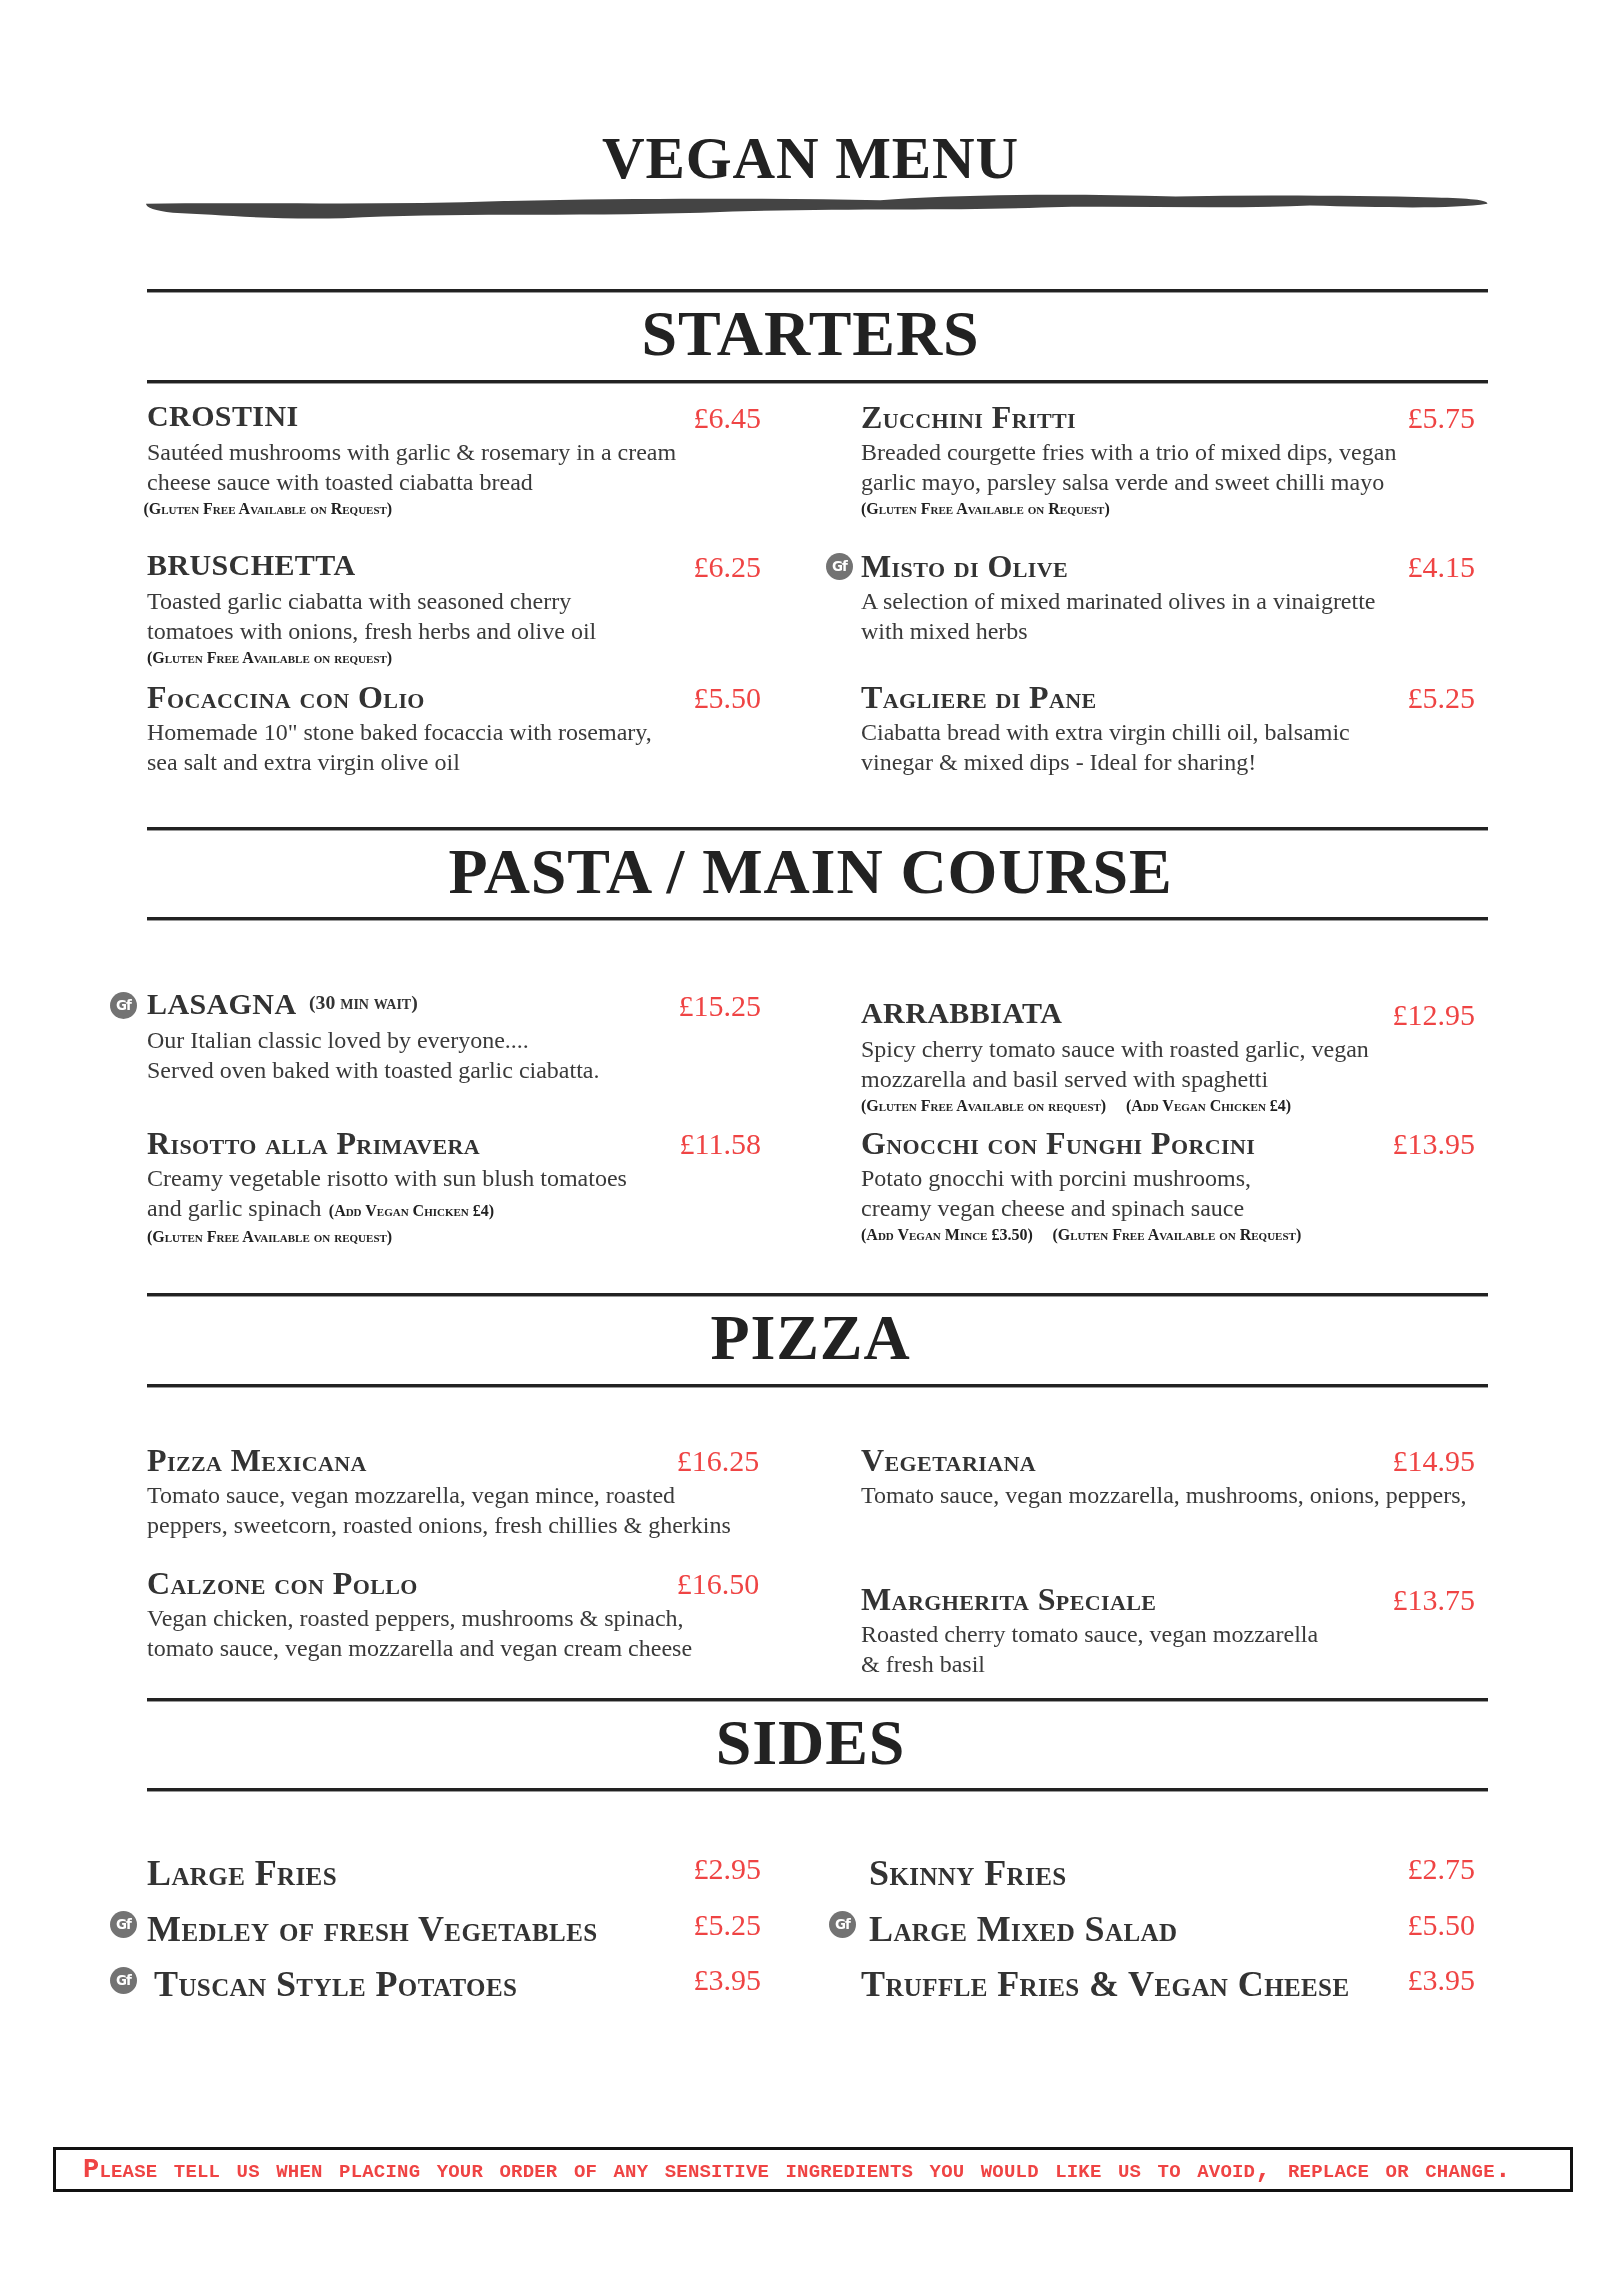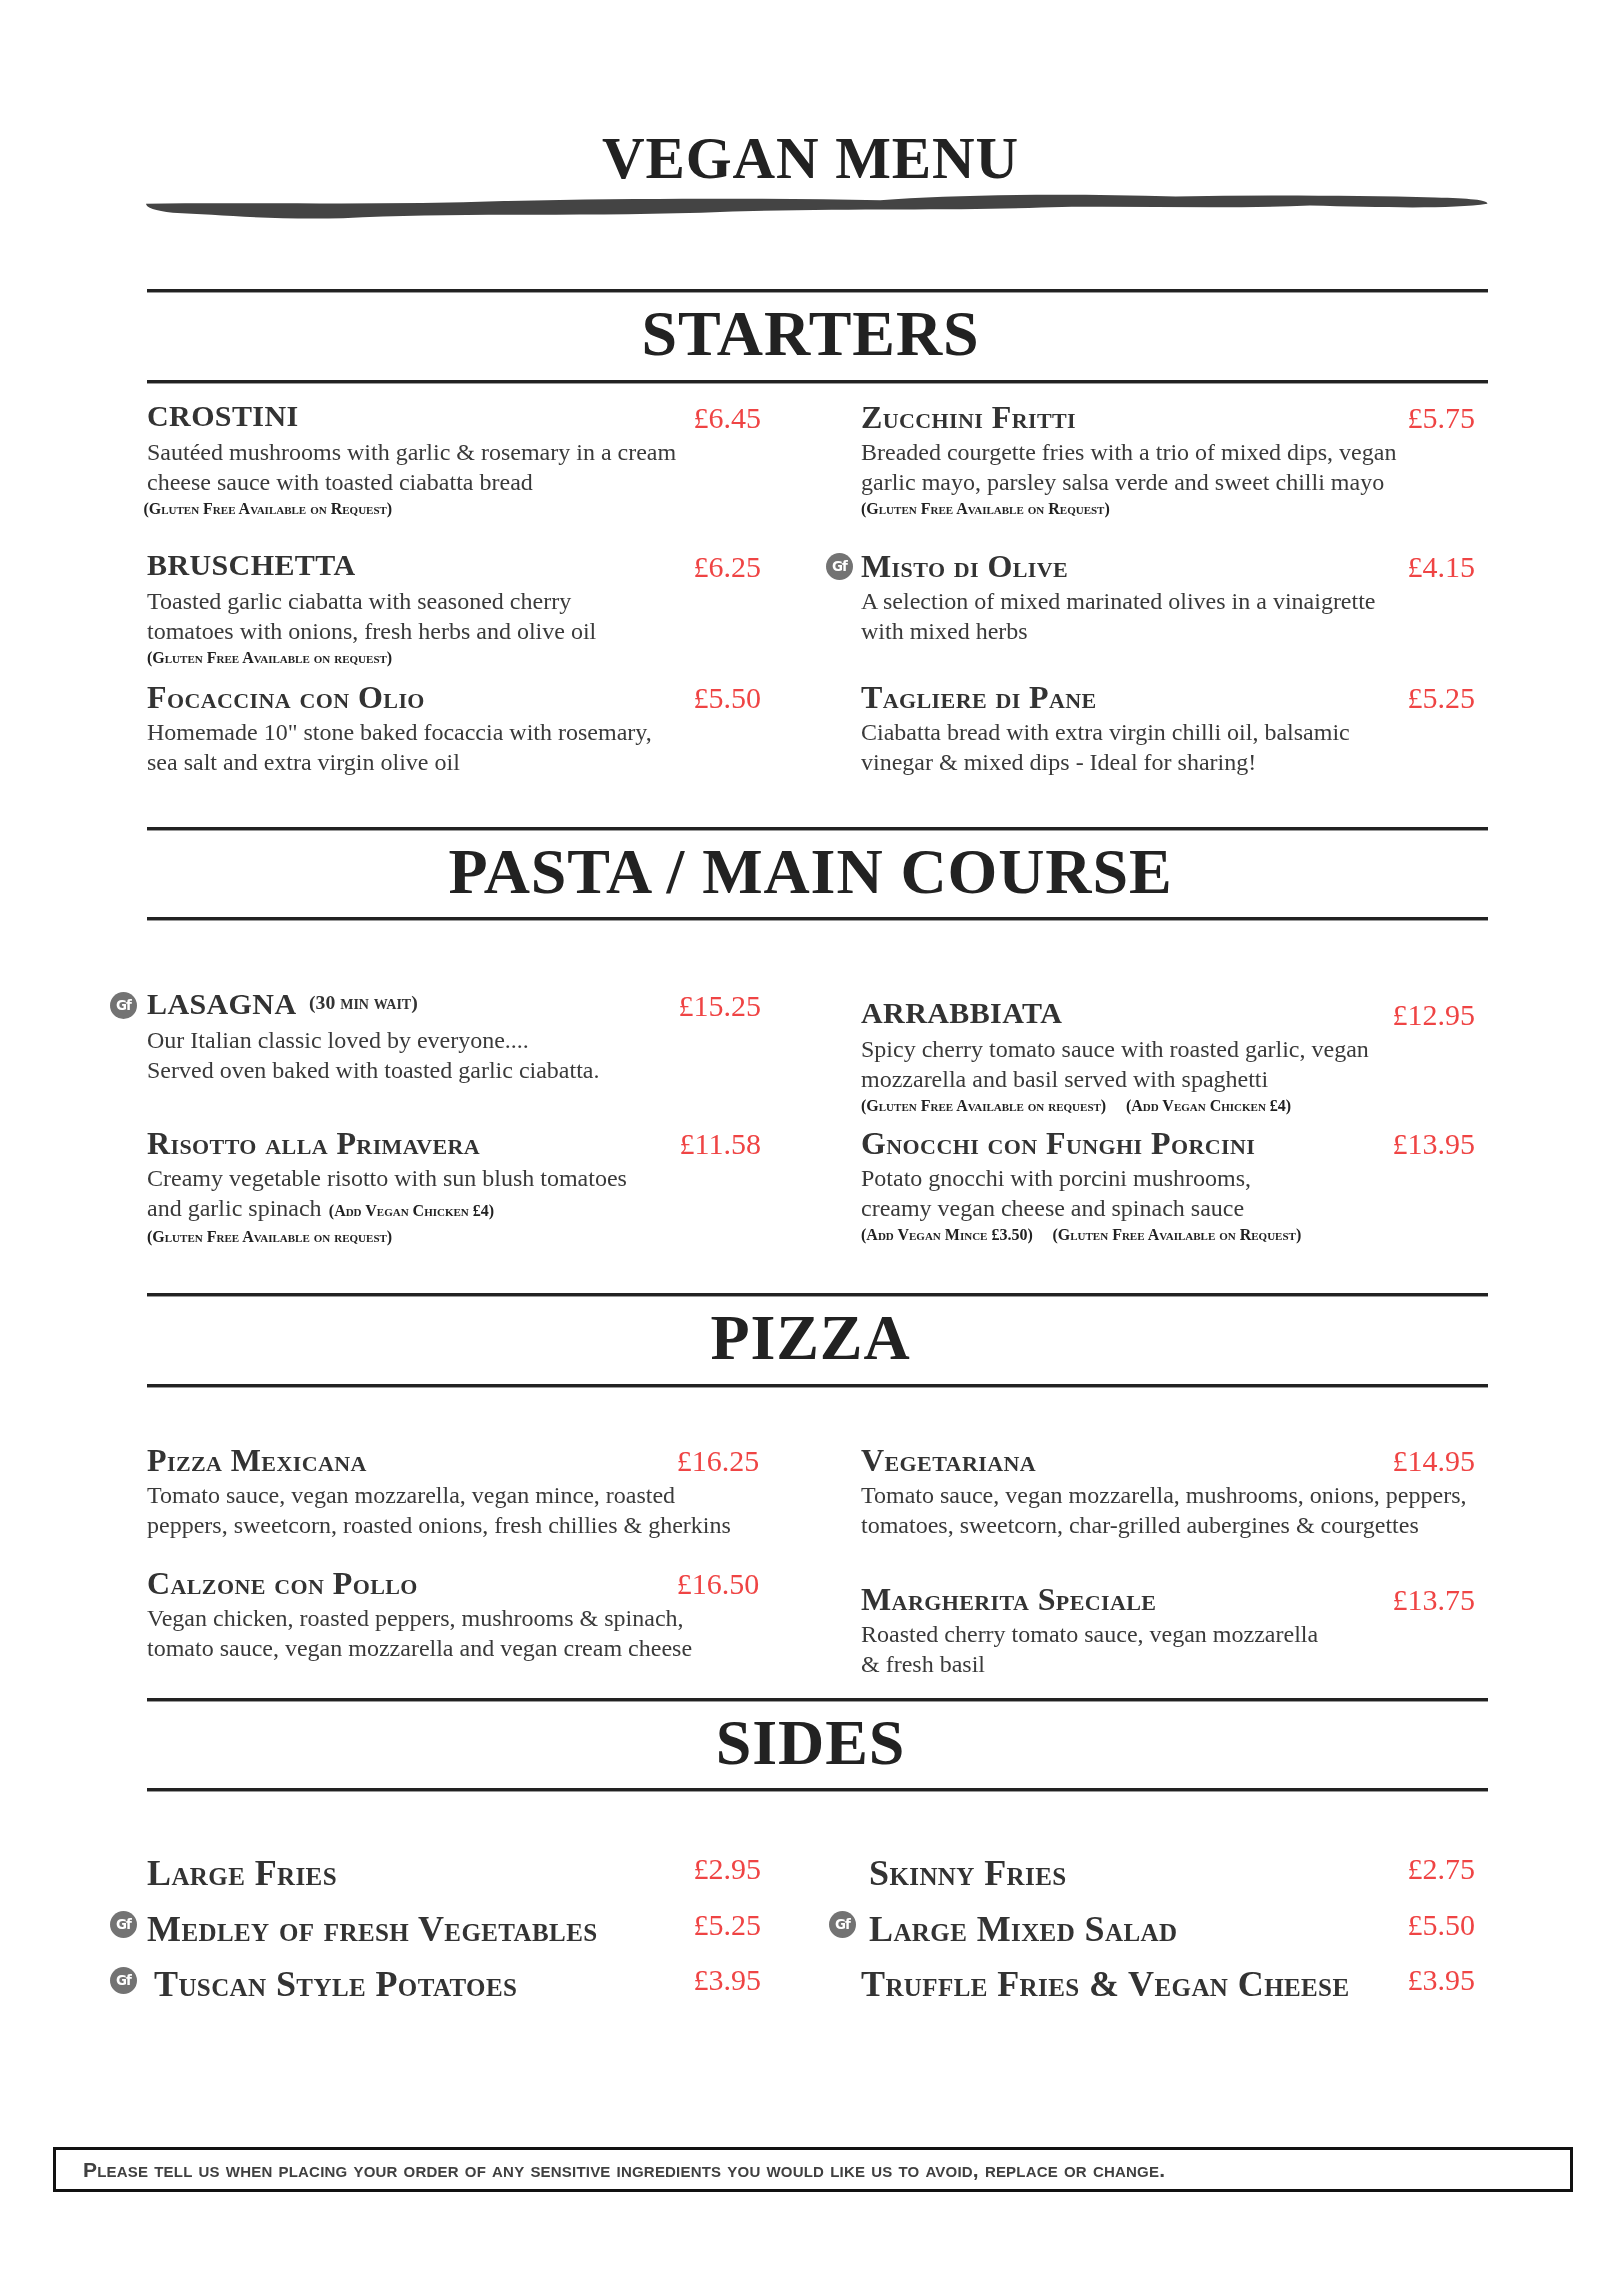--- a/index.html
+++ b/index.html
@@ -31,22 +31,22 @@
   .inline-note { font-family:"Liberation Serif",serif; font-weight:bold; font-size:16px;
                  font-variant:small-caps; color:#222; margin-left:7.2px; }
   .gf { position:absolute; width:27px; height:27px; border-radius:50%; background:#737373;
         color:#fff; font-family:"DejaVu Sans",sans-serif; font-weight:bold; font-size:13.4px;
         line-height:27px; text-align:center; letter-spacing:-0.9px; }
   .side { position:absolute; height:41px; }
   .side .name { font-size:36px;margin-top:7px; }
   .side .price { top:0; }
   .footer { position:absolute; left:53px; top:2147px; width:1514px; height:39px;
             border:3.6px solid #111; display:flex; align-items:center; }
-  .footer-text { margin-left:27px; font-family:Liberation Sans, sans-serif; font-weight:bold;
-                 font-size:21px; font-variant:small-caps; color:#404040; letter-spacing:0.2px; }
+  .footer-text { margin-left:27px; font-family:Liberation Mono, monospace; font-weight:bold;
+                 font-size:27px; font-variant:small-caps; color:#ef4444; letter-spacing:0.2px; }
 </style>
 </head>
 <body>
 
 <div class="title">VEGAN MENU</div>
 <svg class="brush" viewBox="0 0 1500 30" preserveAspectRatio="none">
   <path d="M0,12 C120,10 260,14 400,9 C560,5 700,6 820,8 C900,2 1020,0 1150,4 C1250,2 1350,3 1440,5 C1480,6 1500,8 1498,12 C1460,18 1380,16 1300,14 C1200,18 1100,14 1000,16 C900,20 760,16 620,22 C480,26 340,22 220,28 C140,30 80,24 30,22 C10,20 0,16 0,12 Z" fill="#444"></path>
 </svg>
 
 <div class="rule" style="top:289px"></div>
@@ -176,21 +176,20 @@
   <div class="desc">Vegan chicken, roasted peppers, mushrooms &amp; spinach,</div>
   <div class="desc">tomato sauce, vegan mozzarella and vegan cream cheese</div>
 </div>
 
 <div class="item" style="left:861px; top:1442px; width:614px;">
   <div class="item-head">
     <span class="name">Vegetariana</span>
     <span class="price">£14.95</span>
   </div>
   <div class="desc" style="white-space:nowrap">Tomato sauce, vegan mozzarella, mushrooms, onions, peppers,</div>
-  <div class="desc">tomatoes, sweetcorn, char-grilled aubergines &amp; courgettes</div>
 </div>
 
 <div class="item" style="left:861px; top:1565px; width:614px;margin-top:16px;">
   <div class="item-head">
     <span class="name">Margherita Speciale</span>
     <span class="price">£13.75</span>
   </div>
   <div class="desc">Roasted cherry tomato sauce, vegan mozzarella</div>
   <div class="desc">&amp; fresh basil</div>
 </div>

